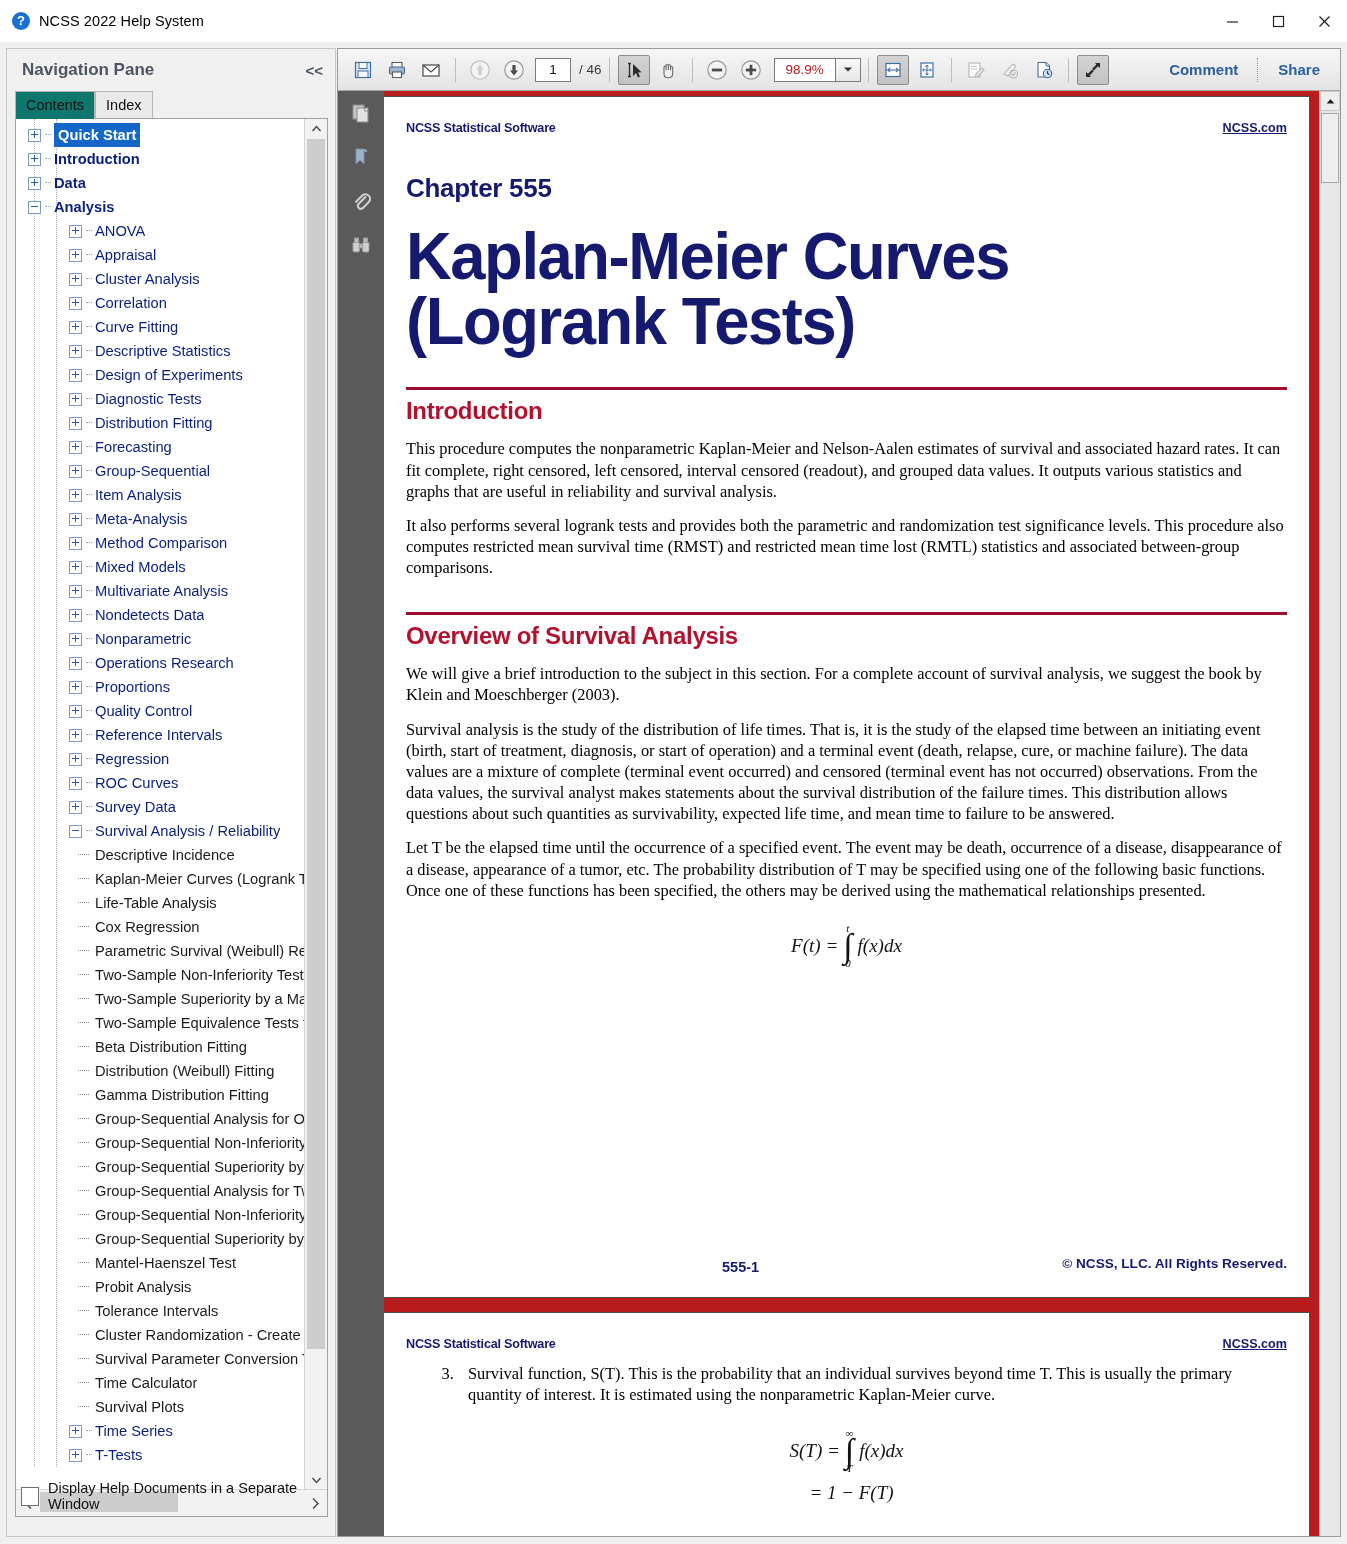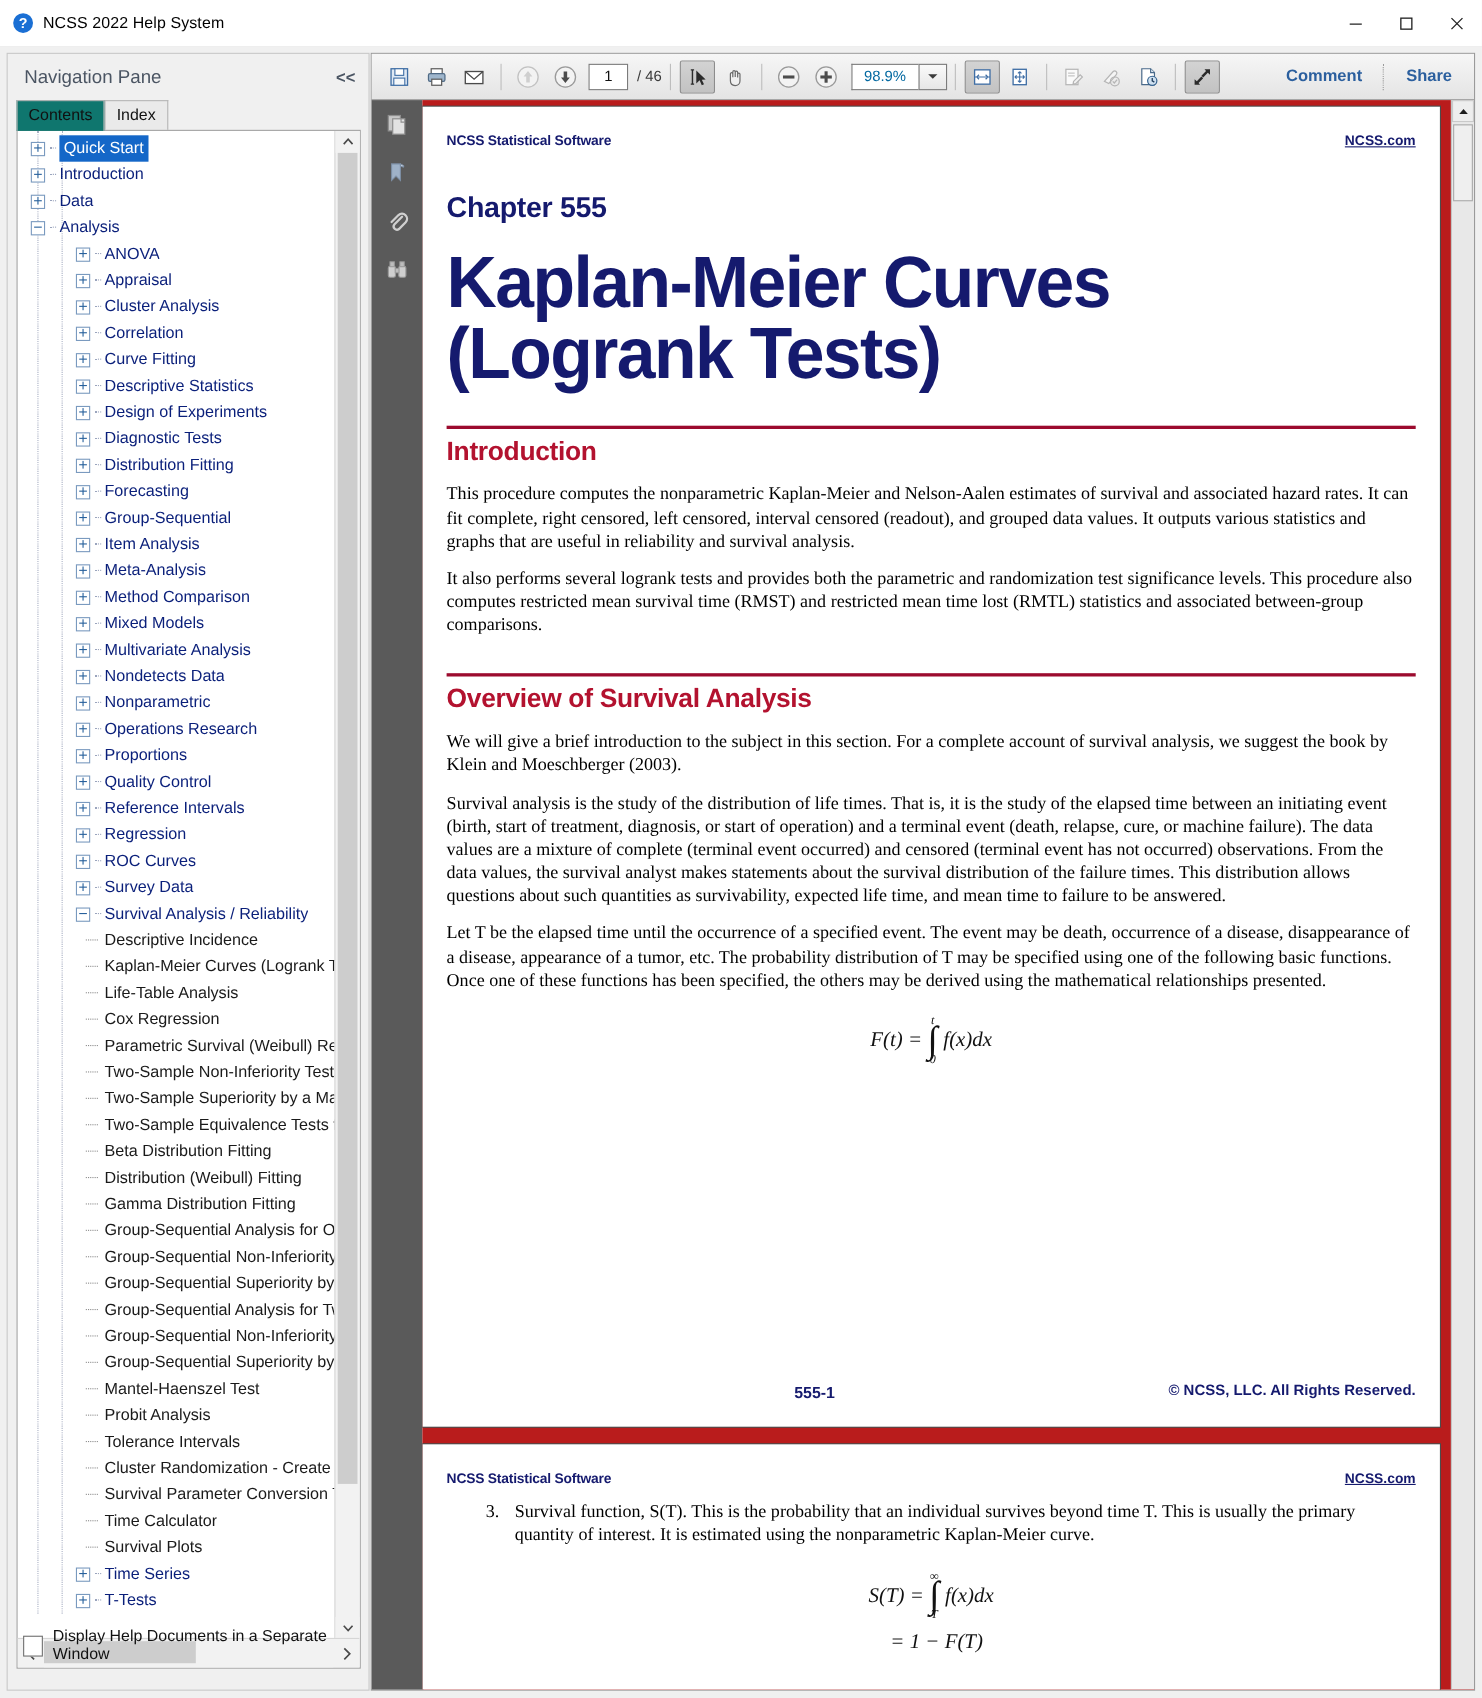--- a/index.html
+++ b/index.html
@@ -29,21 +29,21 @@
 
   
   .body-area{position:absolute;left:0;top:42px;width:1347px;height:1502px;background:#f0f0f0;}
 
   
   .navpane{
     position:absolute;left:6px;top:6px;width:330px;height:1489px;
     background:#f0f0f0;border:1px solid #c8c8c8;box-sizing:border-box;
   }
   .nav-header{position:relative;height:42px;}
-  .nav-title{position:absolute;left:15px;top:11px;font-size:17px;font-weight:normal;color:#4b5563;}
+  .nav-title{position:absolute;left:15px;top:11px;font-size:17px;font-weight:bold;color:#4b5563;}
   .nav-collapse{position:absolute;right:12px;top:13px;font-size:15px;font-weight:bold;color:#4b5563;cursor:pointer;}
 
   .tabstrip{position:absolute;left:8px;top:42px;height:28px;display:flex;align-items:flex-end;}
   .tab{
     font-size:14.5px;color:#111;padding:4px 10px 4px 10px;background:#f0f0f0;
     border:1px solid transparent;border-bottom:none;box-sizing:border-box;height:28px;line-height:19px;
   }
   .tab.active{background:#0f766e;border-color:#b6b6b6;position:relative;z-index:3;}
   .tab.inactive{border-color:#b6b6b6;background:#eaeaea;}
 
@@ -54,21 +54,21 @@
   .tree-scrollarea{position:absolute;left:0;top:0;width:290px;height:1371px;overflow:hidden;}
   .tree{position:relative;padding:4px 0 0 0;}
   .tnode{
     position:relative;height:24px;line-height:24px;white-space:nowrap;font-size:14.7px;
     color:#0a1f7a;display:flex;align-items:center;cursor:pointer;
   }
   .tnode .lbl{overflow:hidden;}
   .tnode.lvl0{padding-left:12px;}
   .tnode.lvl1{padding-left:53px;}
   .tnode.lvl2{padding-left:62px;}
-  .tnode.bold .lbl{font-weight:normal;}
+  .tnode.bold .lbl{font-weight:bold;}
   .tnode.sel .lbl{background:#1467c8;color:#ffffff;padding:0 4px;}
   .tnode.leaf{color:#1a1a1a;}
   .expander{
     width:11px;height:11px;border:1px solid #7a9abf;background:#fff;
     position:relative;margin-right:4px;flex:0 0 auto;
   }
   .expander:before{content:"";position:absolute;left:2px;top:4px;width:7px;height:1px;background:#27609c;}
   .expander.plus:after{content:"";position:absolute;left:5px;top:1px;width:1px;height:7px;background:#27609c;}
   .dashlead{width:6px;height:1px;border-top:1px dotted #9aa4bd;margin-right:3px;flex:0 0 auto;}
   .leafdash{width:11px;height:1px;border-top:1px dotted #8b8b8b;margin-right:6px;flex:0 0 auto;}
@@ -110,21 +110,21 @@
   .tb-btn.pressed{border-color:#8c8c8c;background:linear-gradient(#d3d3d3,#c2c2c2);}
   .tb-sep{width:1px;height:24px;background:#bdbdbd;margin:0 7px;}
   .tb-sep.dot{border-left:1px dotted #9a9a9a;background:none;}
   .pagebox{
     width:34px;height:22px;border:1px solid #7b7b7b;background:#fff;
     font-size:13.5px;text-align:center;line-height:22px;color:#111;margin-left:4px;
   }
   .pagetot{font-size:13.5px;color:#3a3a3a;margin-left:8px;}
   .zoombox{
     width:60px;height:22px;border:1px solid #7b7b7b;border-right:none;background:#fff;
-    font-size:13.5px;text-align:center;line-height:22px;color:#0369a1;margin-left:6px;
+    font-size:13.5px;text-align:center;line-height:22px;color:#b91c1c;margin-left:6px;
   }
   .zoomdrop{
     width:24px;height:22px;border:1px solid #7b7b7b;background:linear-gradient(#fafafa,#e6e6e6);
     display:flex;align-items:center;justify-content:center;cursor:pointer;
   }
   .tb-right{margin-left:auto;display:flex;align-items:center;}
   .tb-link{font-size:15px;font-weight:bold;color:#2b5f9e;padding:0 12px;cursor:pointer;}
 
   .sidestrip{
     position:absolute;left:0;top:42px;width:46px;height:1445px;background:#5a5a5a;

